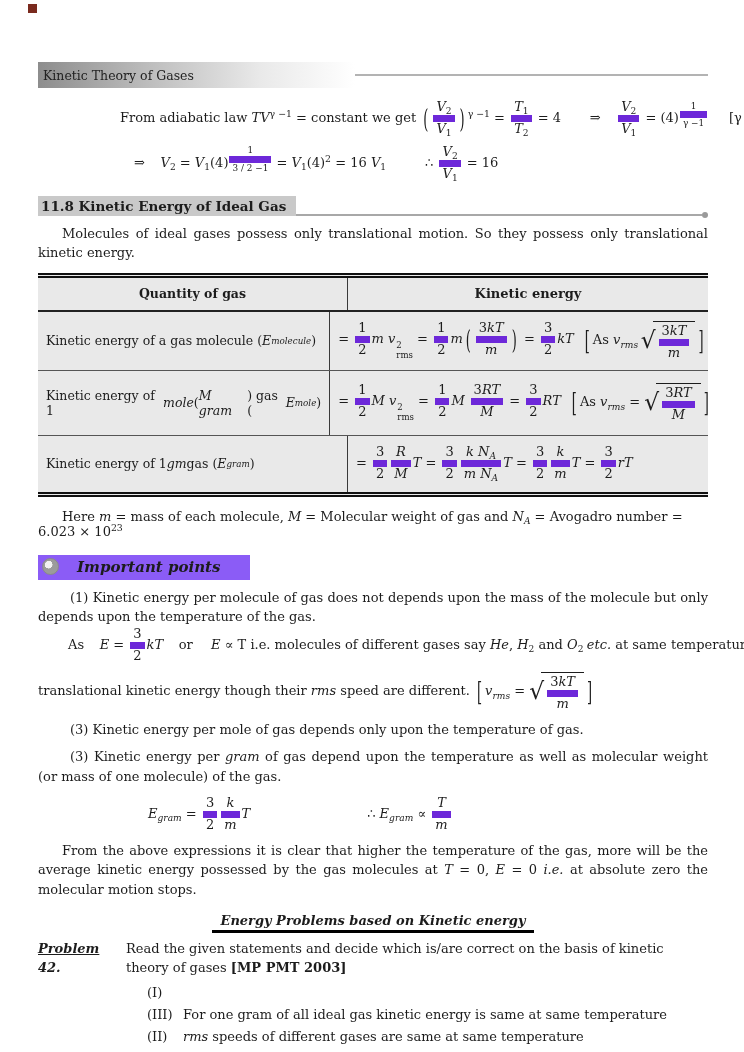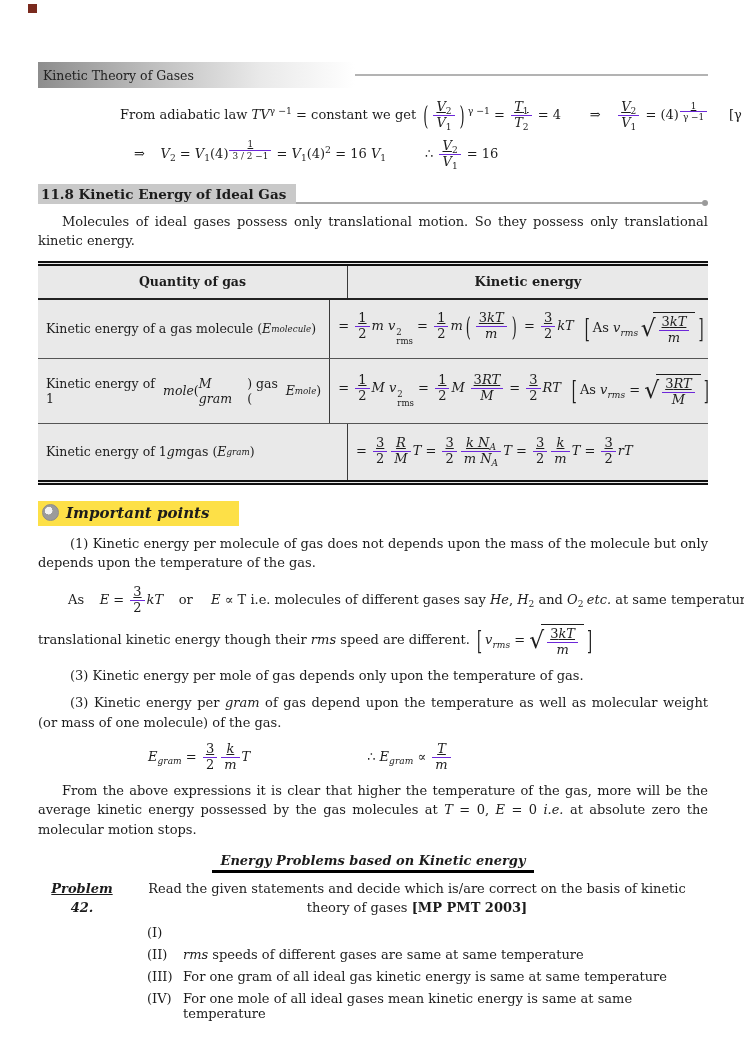--- a/index.html
+++ b/index.html
@@ -15,21 +15,21 @@
   
   .mathline{white-space:nowrap;}
   .l1{margin-top:12px;padding-left:82px;}
   .l2{margin-top:8px;padding-left:96px;}
   .mi{font-style:italic;}
   .mb{font-weight:bold;}
   sup{font-size:0.72em;line-height:0;vertical-align:0.55em;}
   sub{font-size:0.7em;line-height:0;vertical-align:-0.35em;}
   sup .frac,sub .frac{font-size:0.95em;margin:0 1px;}
   .frac{display:inline-block;vertical-align:middle;text-align:center;line-height:1.15;margin:0 2px;}
-  .ft{display:block;border-bottom:1px solid #6d28d9;padding:0 3px;text-decoration:underline;}
+  .ft{display:block;border-bottom:7px solid #6d28d9;padding:0 3px;}
   .fb{display:block;padding:0 3px;}
   .sqrt{display:inline-flex;vertical-align:middle;align-items:center;}
   .rad{font-size:1.8em;font-weight:200;line-height:0.8;margin-right:-3px;}
   .vinc{border-top:1.3px solid #1c1c1c;padding:2px 4px 0;}
   .stack{display:inline-flex;flex-direction:column;font-size:0.66em;line-height:1.1;vertical-align:-0.6em;margin-left:1px;text-align:left;}
   .big{display:inline-block;transform:scaleY(2.0);font-weight:300;margin:0 3px;vertical-align:middle;}
   
   .sec-head{display:flex;align-items:flex-end;margin-top:14px;}
   .sec-box{display:inline-block;background:#c9c9c9;padding:2px 10px 2px 3px;font-weight:bold;font-size:13.5px;}
   .sec-rule{flex:1;height:2px;background:#a8a8a8;}
@@ -45,31 +45,31 @@
   .tcell-l{width:46%;padding:4px 8px;display:flex;align-items:center;font-size:12.5px;}
   .tcell-r{width:54%;border-left:1px solid #3a3a3a;padding:4px 8px;display:flex;align-items:center;}
   .r1{border-top:2px solid #222;}
   .r2,.r3{border-top:1px solid #555;}
   .r1 .tcell-r,.r2 .tcell-r{justify-content:space-between;}
   .r1{min-height:58px;} .r2{min-height:64px;} .r3{min-height:56px;}
   .fwrap{white-space:nowrap;}
   .note{white-space:nowrap;margin-left:8px;margin-right:2px;}
   .here{margin:12px 0 0 0;text-indent:24px;}
   
-  .imp-box{display:inline-flex;align-items:center;gap:7px;background:#fde047;padding:3px 30px 4px 4px;margin-top:16px;}
+  .imp-box{display:inline-flex;align-items:center;gap:18px;background:#8b5cf6;padding:3px 30px 4px 4px;margin-top:16px;}
   .imp-ring{width:15px;height:15px;border-radius:50%;background:radial-gradient(circle at 38% 38%,#f2f2f2 0 28%,#9b9b9b 30% 100%);border:1px solid #8a8a8a;}
   .imp-text{font-style:italic;font-weight:bold;font-size:15px;}
-  .as{margin-top:12px;padding-left:30px;}
+  .as{padding-left:30px;}
   .trans{margin-top:8px;}
   .egram{margin-top:10px;padding-left:110px;}
   
   .sample{text-align:center;margin-top:14px;}
   .sample span{font-weight:bold;font-style:italic;font-size:13px;border-bottom:3px solid #000;padding:0 8px 2px;}
   
-  .prob-row{display:flex;margin-top:12px;line-height:1.45;text-align:center;}
+  .prob-row{display:flex;margin-top:12px;line-height:1.45;}
   .prob-label{width:88px;flex:none;font-weight:bold;font-style:italic;}
   .ul{text-decoration:underline;}
   .prob-body{flex:1;}
   .stmt{display:flex;padding-left:109px;margin-top:7px;}
   .stmt-num{width:36px;flex:none;}
 </style>
 </head>
 <body>
 
 <div class="page">
@@ -146,20 +146,21 @@
           <span class="mi">E</span>
           <sub><span class="mi">gram</span></sub>
           <span>)</span>
         </div>
       <div class="tcell-r">
         <span class="fwrap"><span>= </span><span class="frac"><span class="ft"><span>3</span></span><span class="fb"><span>2</span></span></span><span class="frac"><span class="ft"><span class="mi">R</span></span><span class="fb"><span class="mi">M</span></span></span><span class="mi">T</span><span> = </span><span class="frac"><span class="ft"><span>3</span></span><span class="fb"><span>2</span></span></span><span class="frac"><span class="ft"><span class="mi">k N</span><sub><span class="mi">A</span></sub></span><span class="fb"><span class="mi">m N</span><sub><span class="mi">A</span></sub></span></span><span class="mi">T</span><span> = </span><span class="frac"><span class="ft"><span>3</span></span><span class="fb"><span>2</span></span></span><span class="frac"><span class="ft"><span class="mi">k</span></span><span class="fb"><span class="mi">m</span></span></span><span class="mi">T</span><span> = </span><span class="frac"><span class="ft"><span>3</span></span><span class="fb"><span>2</span></span></span><span class="mi">rT</span></span>
       </div>
     </div>
   </div>
 
+  <p class="here"><span>Here </span><span class="mi">m</span><span> = mass of each molecule, </span><span class="mi">M</span><span> = Molecular weight of gas and </span><span class="mi">N</span><sub><span class="mi">A</span></sub><span> = Avogadro number = 6.023 × 10</span><sup>23</sup></p>
 
   <div class="imp-box">
     <span class="imp-ring"></span>
     <span class="imp-text">Important points</span>
   </div>
 
   <p class="para num">(1) Kinetic energy per molecule of gas does not depends upon the mass of the molecule but only depends upon the temperature of the gas.</p>
   <div class="mathline as"><span>As</span><span style="display: inline-block; width: 1.2em;"></span><span class="mi">E</span><span> = </span><span class="frac"><span class="ft"><span>3</span></span><span class="fb"><span>2</span></span></span><span class="mi">kT</span><span style="display: inline-block; width: 1.2em;"></span><span>or</span><span style="display: inline-block; width: 1.4em;"></span><span class="mi">E</span><span> ∝ T  </span><span>i.e. molecules of different gases say </span><span class="mi">He</span><span>, </span><span class="mi">H</span><sub>2</sub><span> and </span><span class="mi">O</span><sub>2</sub><span style="display: inline-block; width: 0.25em;"></span><span class="mi">etc.</span><span> at same temperature will have same</span></div>
   <div class="mathline trans"><span>translational kinetic energy though their </span><span class="mi">rms</span><span> speed are different. </span><span class="big">[</span><span class="mi">v</span><sub><span class="mi">rms</span></sub><span> = </span><span class="sqrt">
         <span class="rad">√</span>
@@ -179,28 +180,28 @@
       <span class="ul">Problem</span>
       <span>42.</span>
     </div>
     <div class="prob-body"><span>Read the given statements and decide which is/are correct on the basis of kinetic theory of gases </span><span class="mb">[MP PMT 2003]</span></div>
   </div>
 
   <div class="stmt">
     <span class="stmt-num">(I)</span>
   </div>
   <div class="stmt">
+    <span class="stmt-num">(III)</span>
+    <span><span>For one gram of all ideal gas kinetic energy is same at same temperature</span></span>
+  </div>
+  <div class="stmt">
     <span class="stmt-num">(II)</span>
     <span><span class="mi">rms</span><span> speeds of different gases are same at same temperature</span></span>
   </div>
   <div class="stmt">
-    <span class="stmt-num">(III)</span>
-    <span><span>For one gram of all ideal gas kinetic energy is same at same temperature</span></span>
-  </div>
-  <div class="stmt">
     <span class="stmt-num">(IV)</span>
     <span><span>For one mole of all ideal gases mean kinetic energy is same at same temperature</span></span>
   </div>
 
   
 
   
 
   
   

